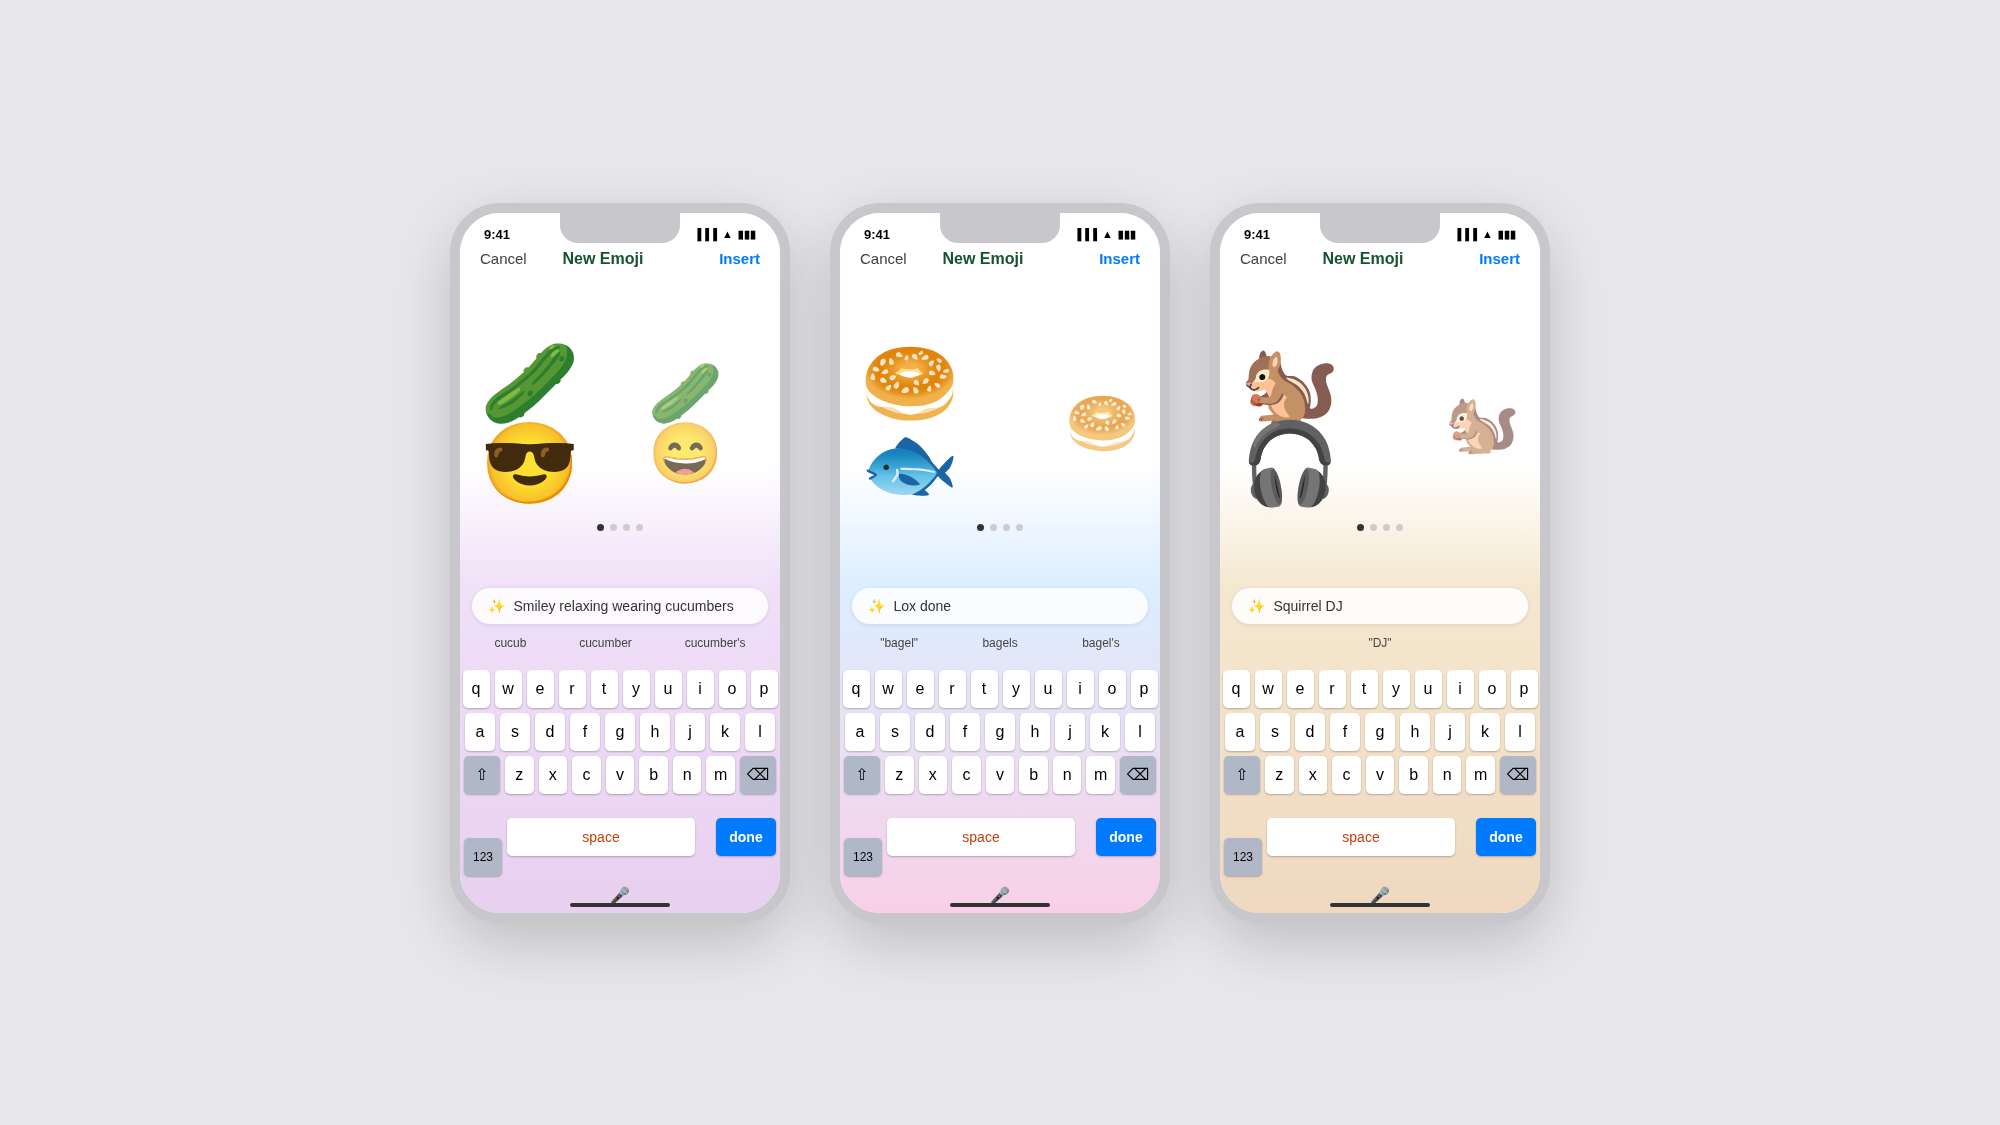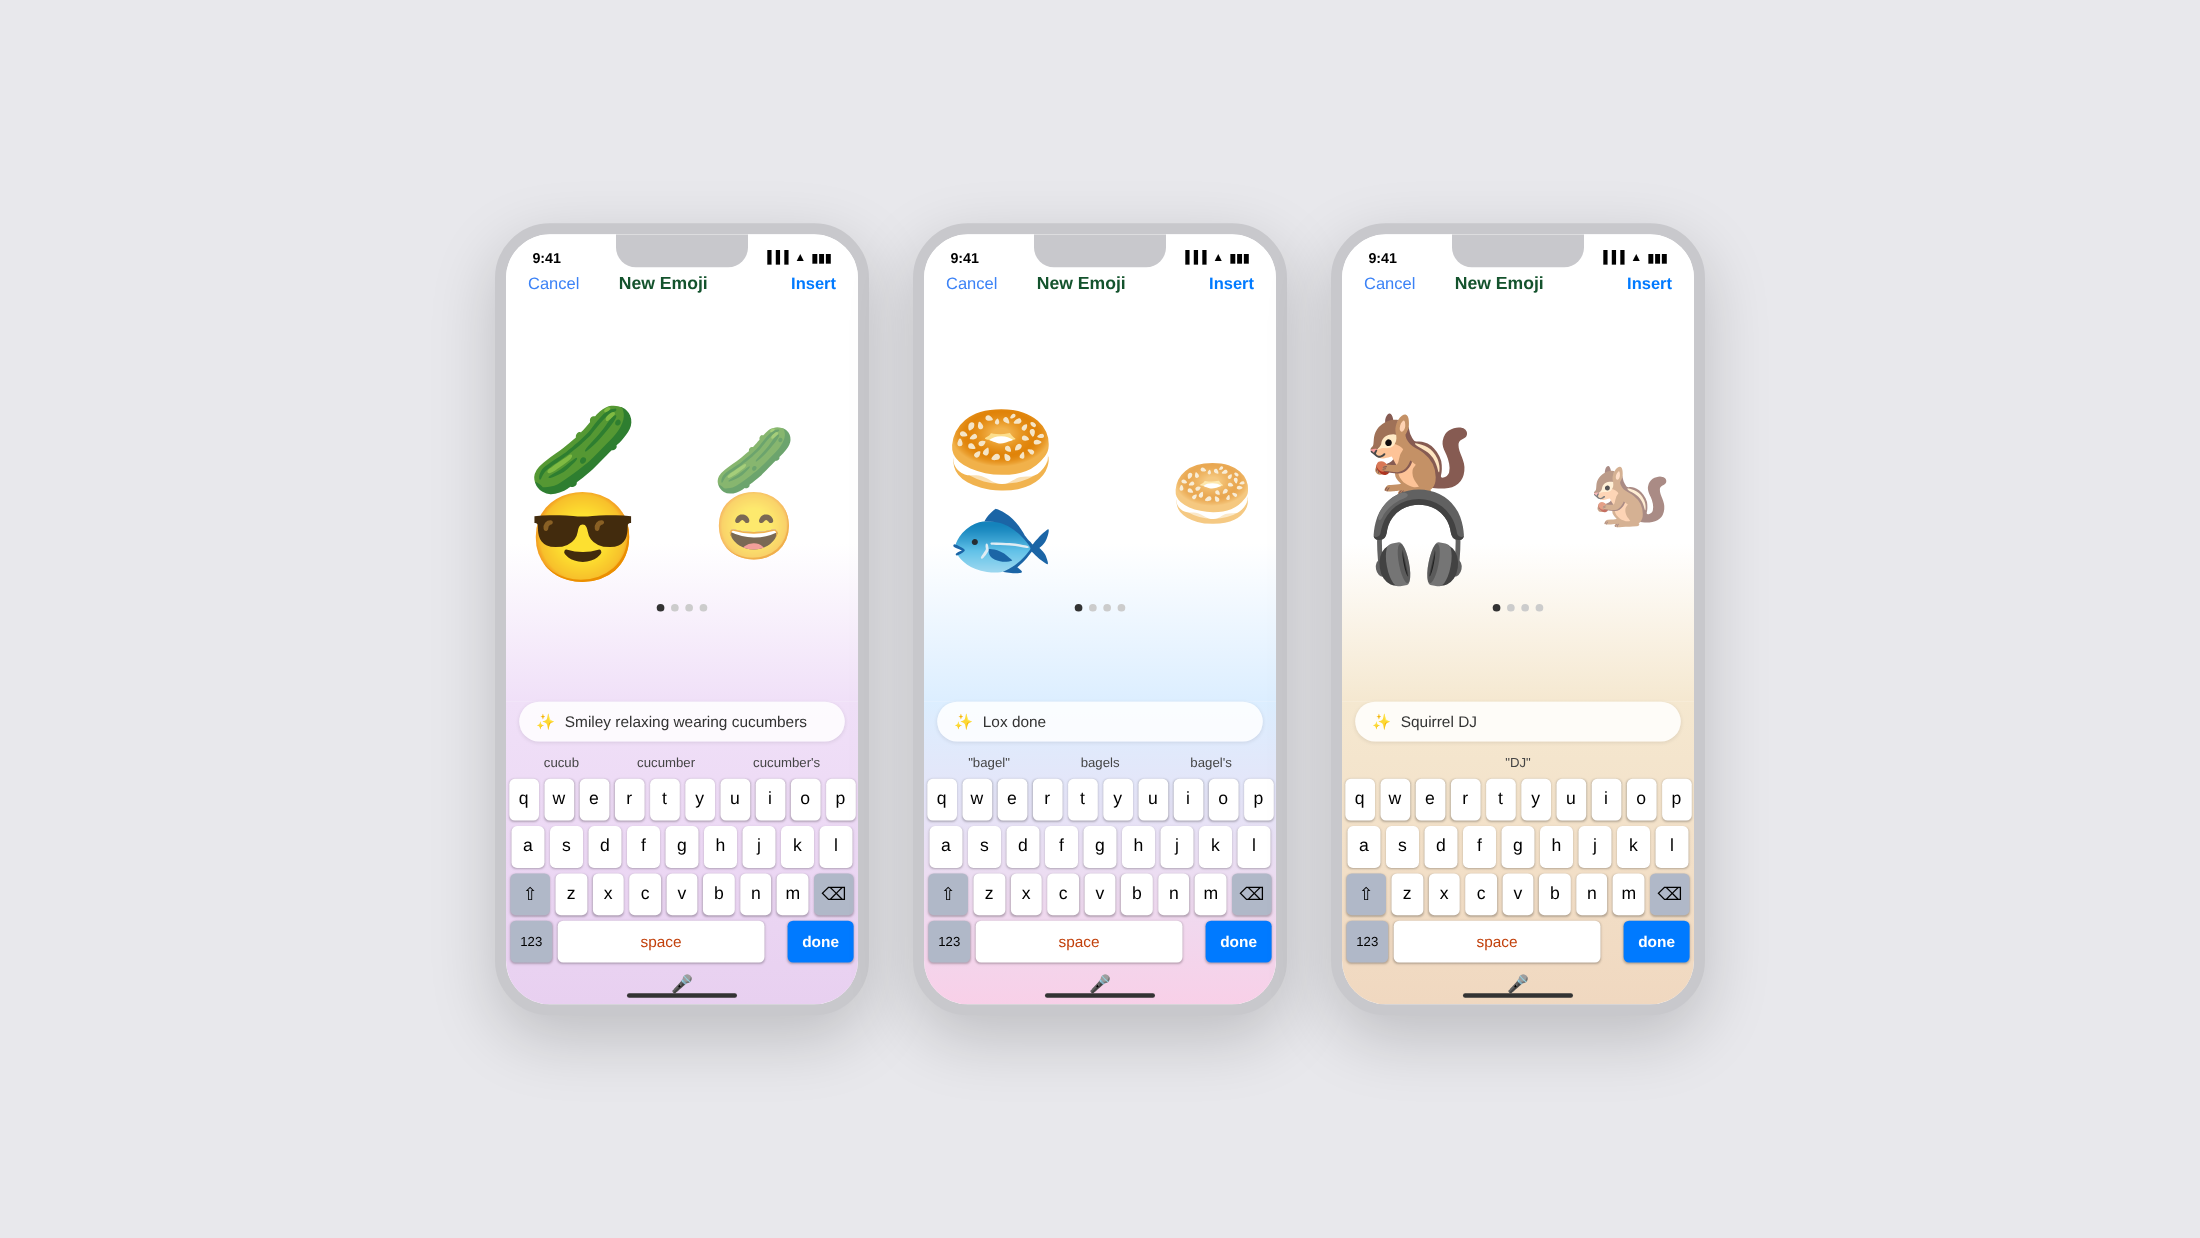--- a/index.html
+++ b/index.html
@@ -54,21 +54,21 @@
     .status-time { font-size: 13px; font-weight: 700; }
     .status-icons { display: flex; gap: 5px; align-items: center; font-size: 11px; }
     .nav-bar {
       display: flex;
       justify-content: space-between;
       align-items: center;
       padding: 4px 20px 10px;
       flex-shrink: 0;
     }
     .nav-cancel {
-      color: #3b82f6;
+      color: #404040;
       font-size: 15px;
       font-weight: 400;
     }
     .nav-title {
       font-size: 16px;
       font-weight: 700;
       color: #14532d;
     }
     .nav-insert {
       color: #007AFF;
@@ -138,21 +138,21 @@
     .input-icon { font-size: 14px; }
     .input-text {
       font-size: 14px;
       color: #333;
       flex: 1;
     }
     .autocomplete-row {
       display: flex;
       justify-content: space-around;
       padding: 4px 8px;
-      margin-bottom: 2px;
+      margin-bottom: 14px;
     }
     .autocomplete-word {
       font-size: 12px;
       color: #444;
       padding: 2px 8px;
     }
     .autocomplete-word.quoted { color: #444; }
     .keyboard-rows {
       padding: 0 4px;
     }
@@ -192,20 +192,21 @@
       background: #b0b8c8;
       border-radius: 5px;
       height: 38px;
       min-width: 38px;
       display: flex;
       align-items: center;
       justify-content: center;
       font-size: 12px;
       font-weight: 500;
       box-shadow: 0 1px 2px rgba(0,0,0,0.25);
+      margin-top: 39px;
     }
     .key-space {
       background: #fff;
       border-radius: 5px;
       height: 38px;
       flex: 1;
       display: flex;
       align-items: center;
       justify-content: center;
       font-size: 14px;

